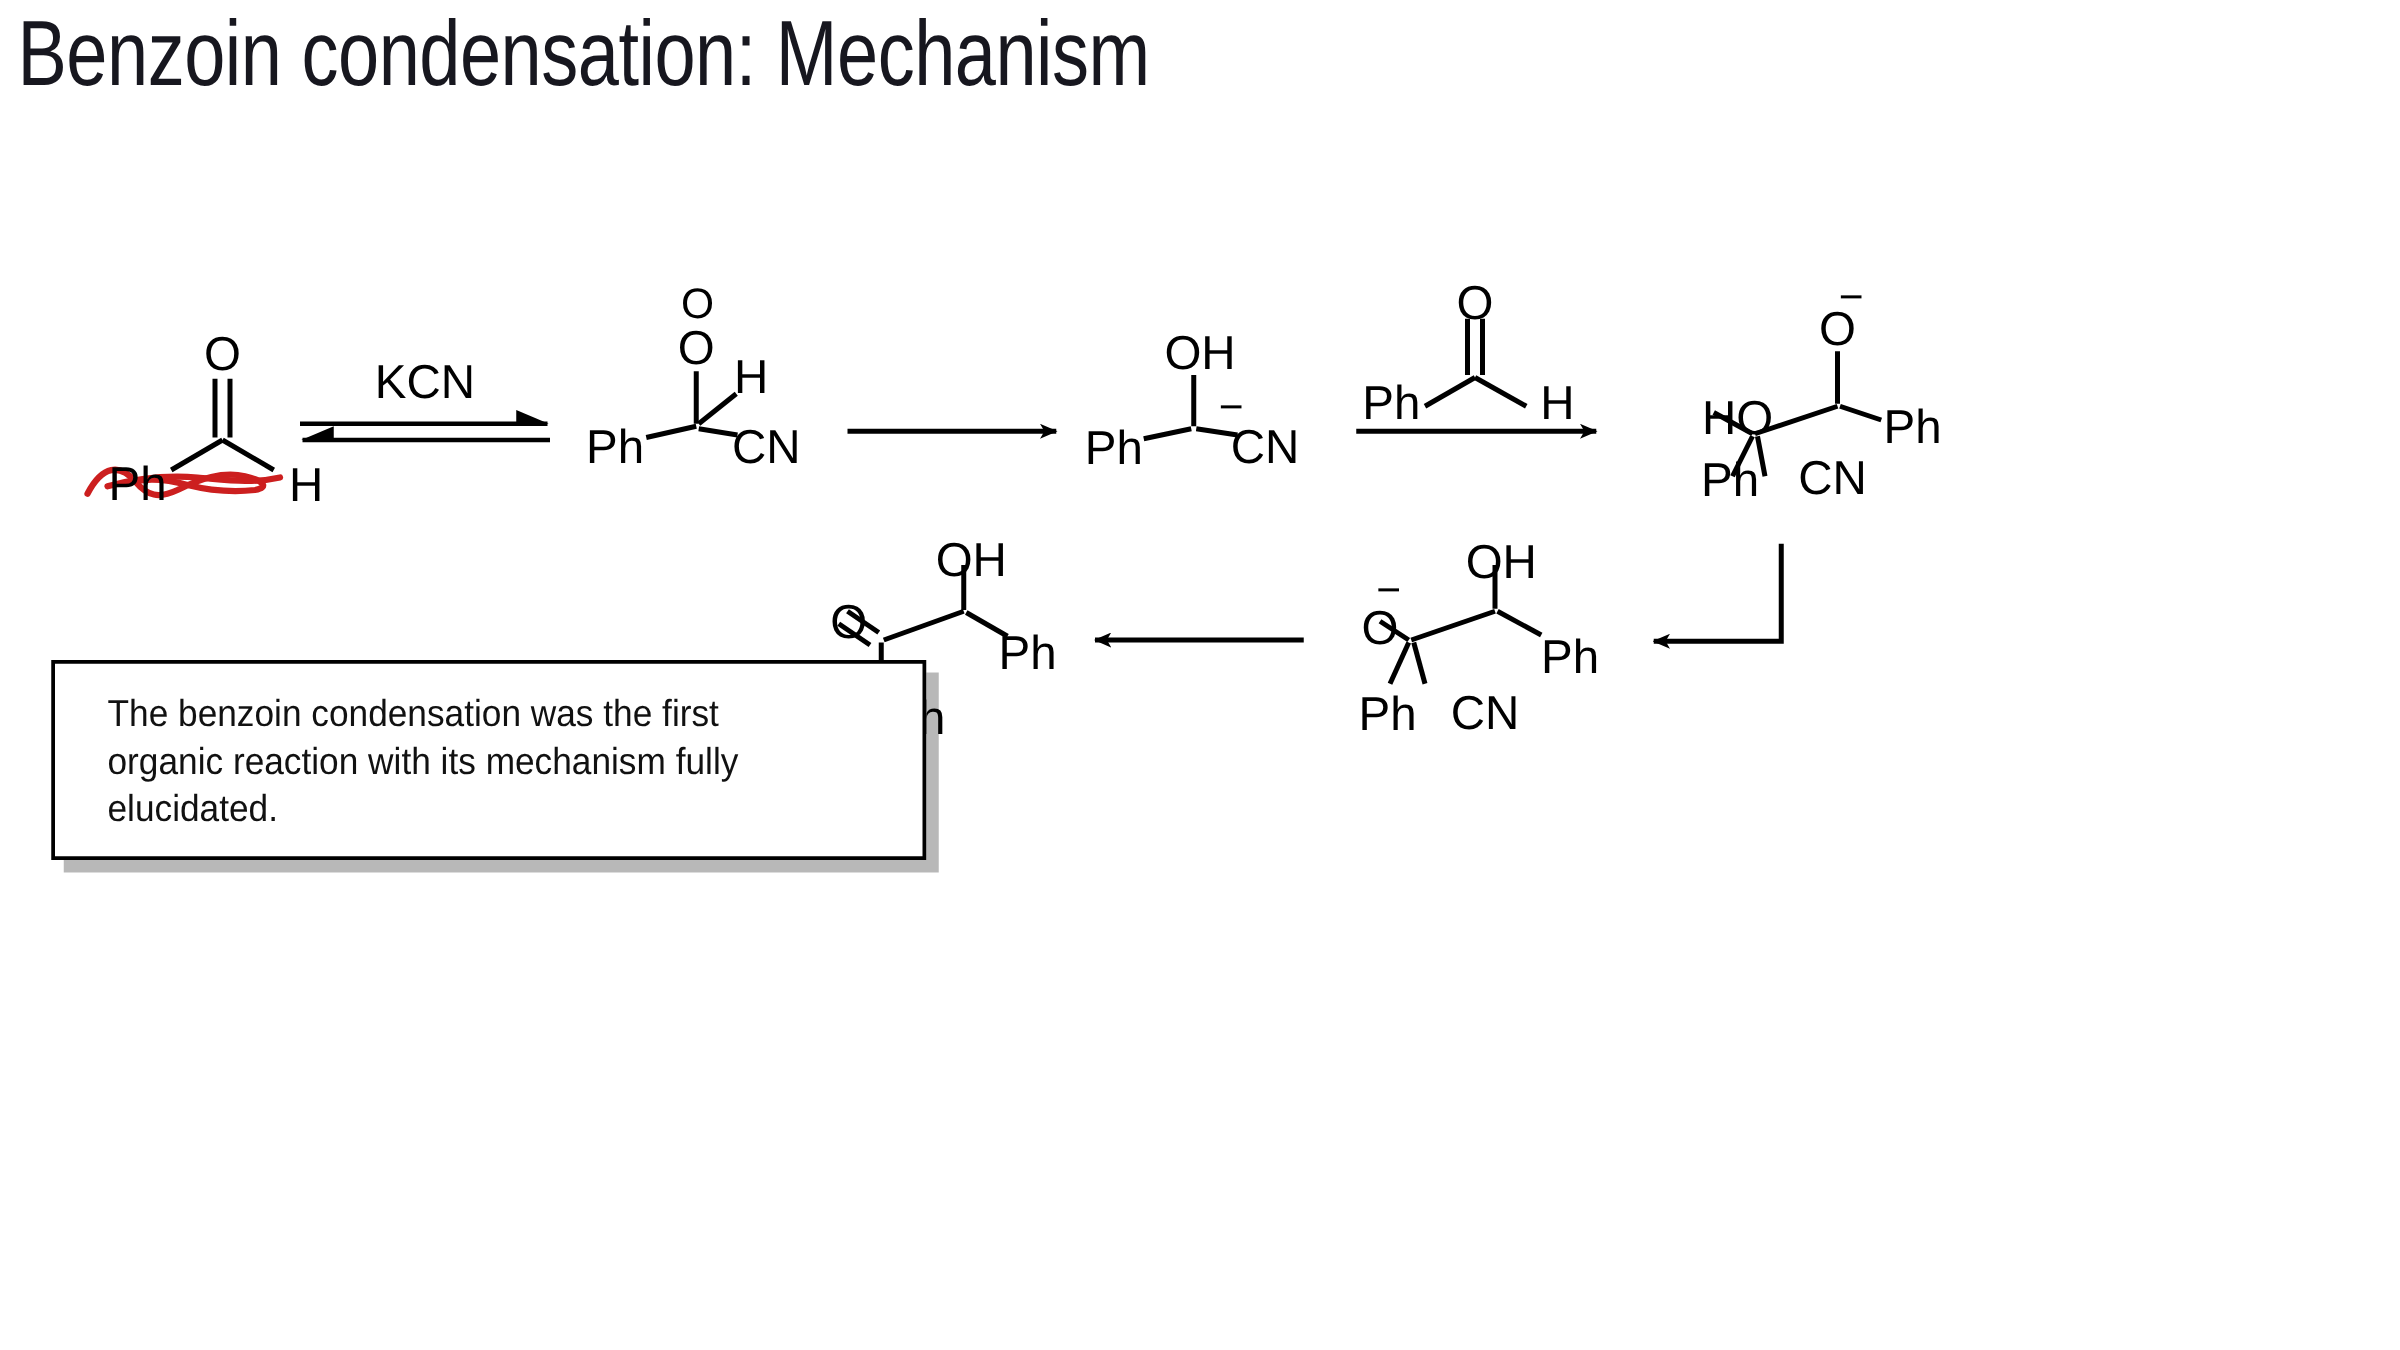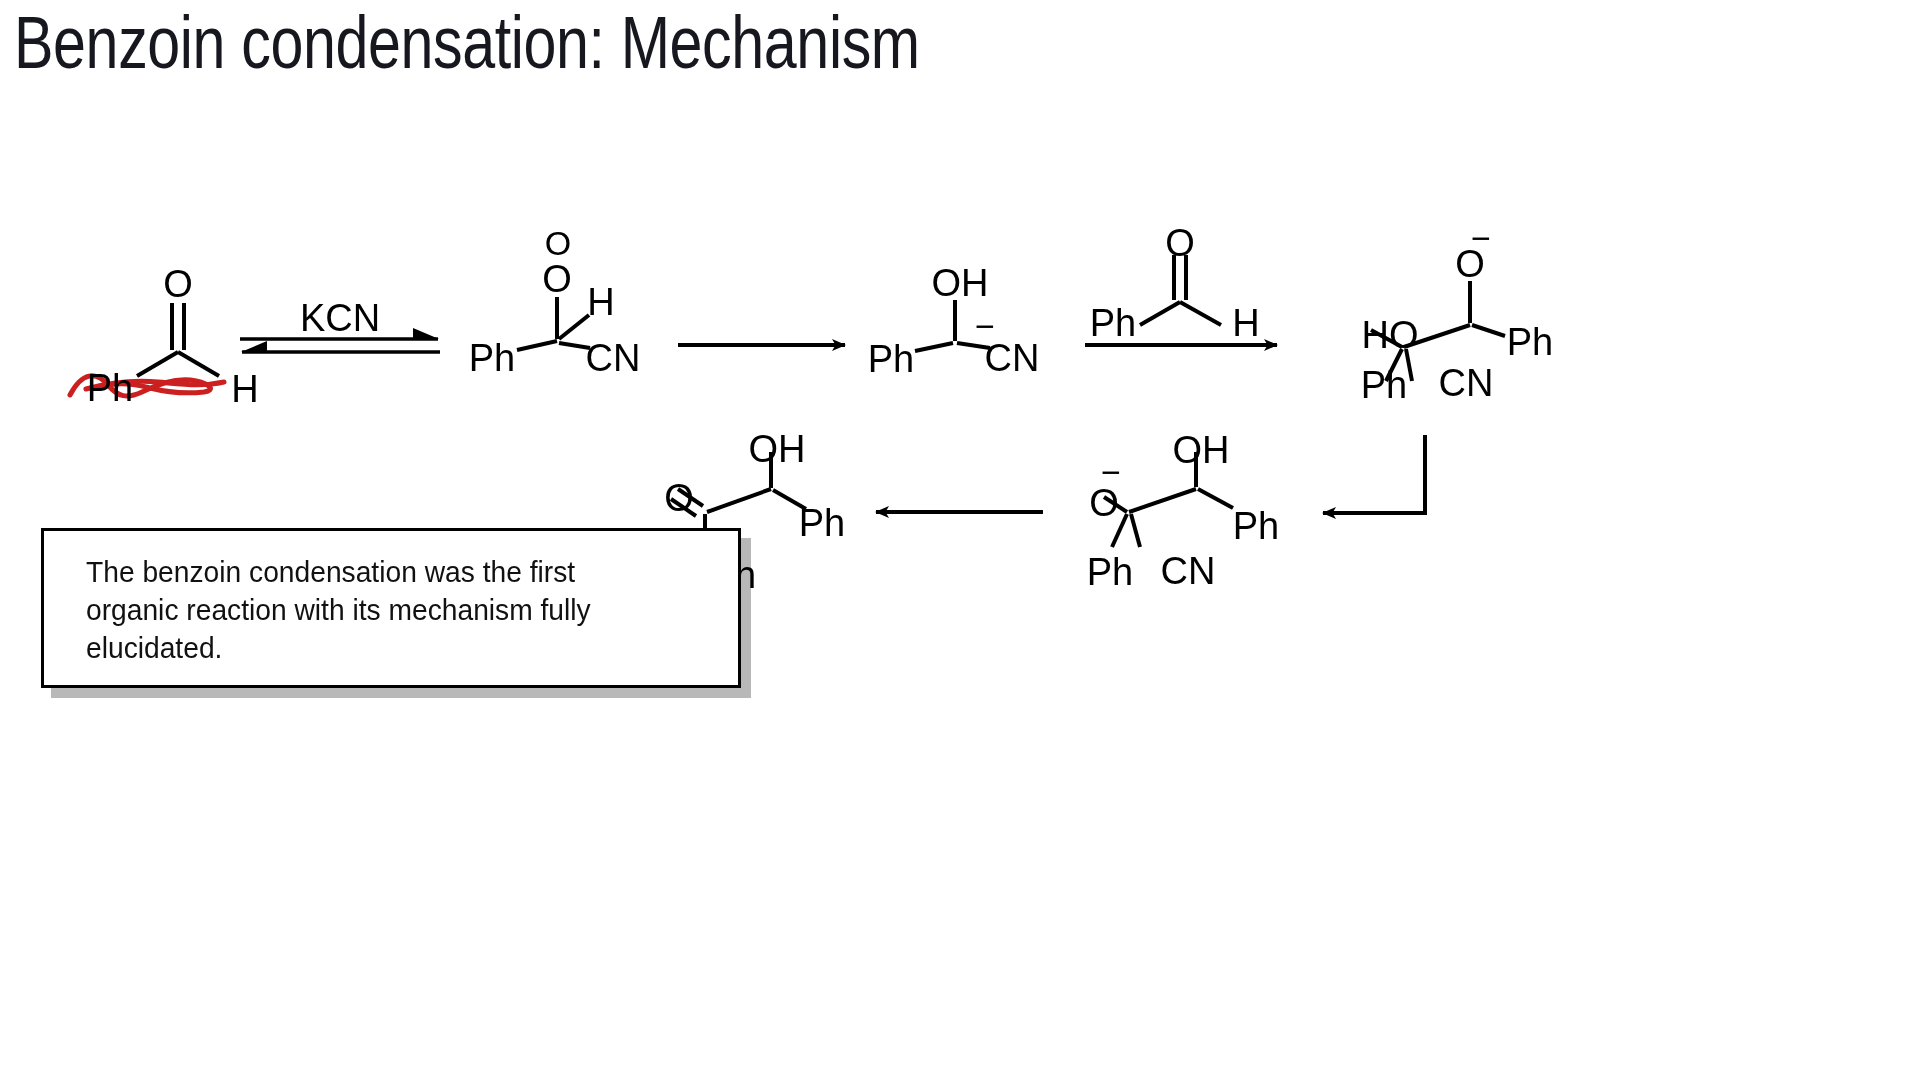--- a/index.html
+++ b/index.html
@@ -55,21 +55,20 @@
     line-height: 1;
     transform: translate(-50%, -50%);
   }
   .reagent {
     position: absolute;
     font-family: "Liberation Sans", sans-serif;
     font-size: 38px;
     color: #000000;
     white-space: nowrap;
     transform: translate(-50%, -50%);
-    margin-top: 11px;
   }
 
   
   #callout {
     position: absolute;
     left: 41px;
     top: 528px;
     width: 700px;
     height: 160px;
     background: #ffffff;

